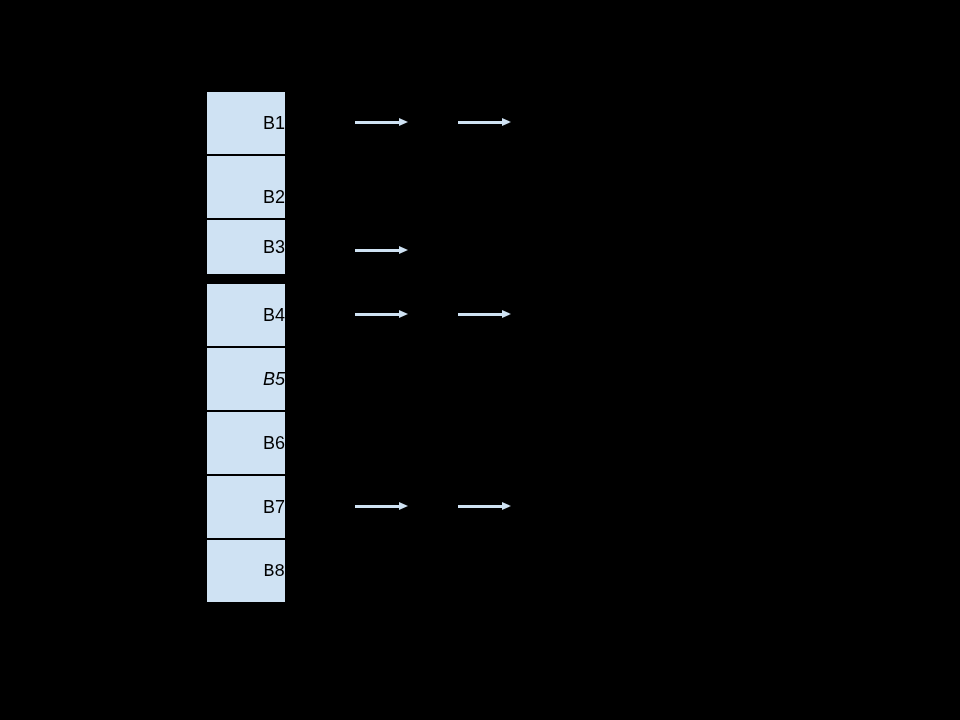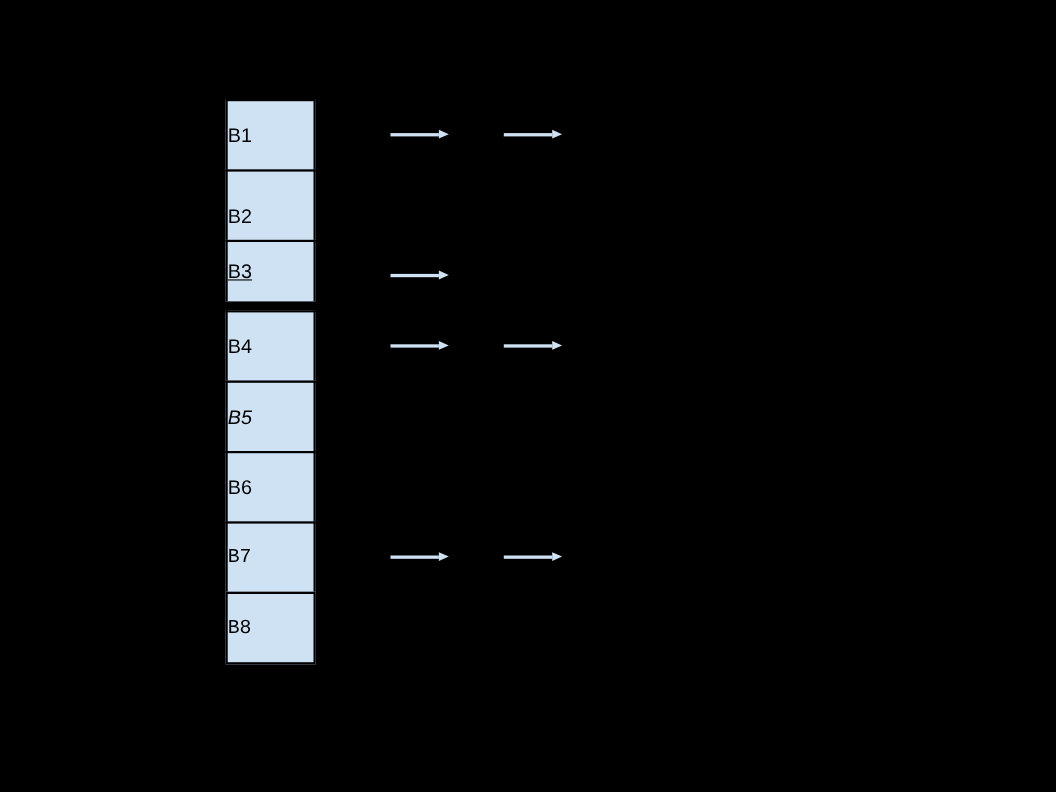--- a/index.html
+++ b/index.html
@@ -17,21 +17,21 @@
   }
   .buffer-box {
     position: absolute;
     box-sizing: border-box;
     background: var(--box-fill, #cfe2f3);
     border-left: 2px solid var(--box-border, #000000);
     border-right: 2px solid var(--box-border, #000000);
     border-top: 2px solid var(--box-border, #000000);
     display: flex;
     align-items: center;
-    justify-content: flex-start;
+    justify-content: flex-end;
   }
   .buffer-box.last {
     border-bottom: 2px solid var(--box-border, #000000);
   }
   .buffer-label {
     color: var(--box-text, #000000);
     font-size: 18px;
     line-height: 1;
   }
   .arrow {
@@ -56,33 +56,33 @@
 <body>
 
 <div class="stage" style="--bg: #000000; --box-fill: #cfe2f3; --box-border: #000000; --box-text: #000000; --arrow: #cfe2f3;">
   <div id="buffer-stack">
       <div class="buffer-box" style="left: 205px; top: 90px; width: 82px; height: 64px;">
         <span class="buffer-label">B1</span>
       </div>
       <div class="buffer-box" style="left: 205px; top: 154px; width: 82px; height: 84px;">
         <span class="buffer-label">B2</span>
       </div>
-      <div class="buffer-box" style="left: 205px; top: 218px; width: 82px; height: 56px; text-decoration: underline;">
+      <div class="buffer-box" style="left: 205px; top: 218px; width: 82px; height: 56px;">
         <span class="buffer-label">B3</span>
       </div>
       <div class="buffer-box" style="left: 205px; top: 282px; width: 82px; height: 64px;">
         <span class="buffer-label">B4</span>
       </div>
       <div class="buffer-box" style="left: 205px; top: 346px; width: 82px; height: 64px; font-style: italic;">
         <span class="buffer-label">B5</span>
       </div>
       <div class="buffer-box" style="left: 205px; top: 410px; width: 82px; height: 64px;">
         <span class="buffer-label">B6</span>
       </div>
-      <div class="buffer-box" style="left: 205px; top: 474px; width: 82px; height: 64px; font-family: Liberation Mono, monospace;">
+      <div class="buffer-box" style="left: 205px; top: 474px; width: 82px; height: 64px;">
         <span class="buffer-label">B7</span>
       </div>
       <div class="buffer-box last" style="left: 205px; top: 538px; width: 82px; height: 66px; font-family: Liberation Mono, monospace;">
         <span class="buffer-label">B8</span>
       </div>
     </div>
   <div id="arrow-layer">
       <div class="arrow" style="left: 355px; top: 121px;"></div>
       <div class="arrow" style="left: 458px; top: 121px;"></div>
       <div class="arrow" style="left: 355px; top: 249px;"></div>

